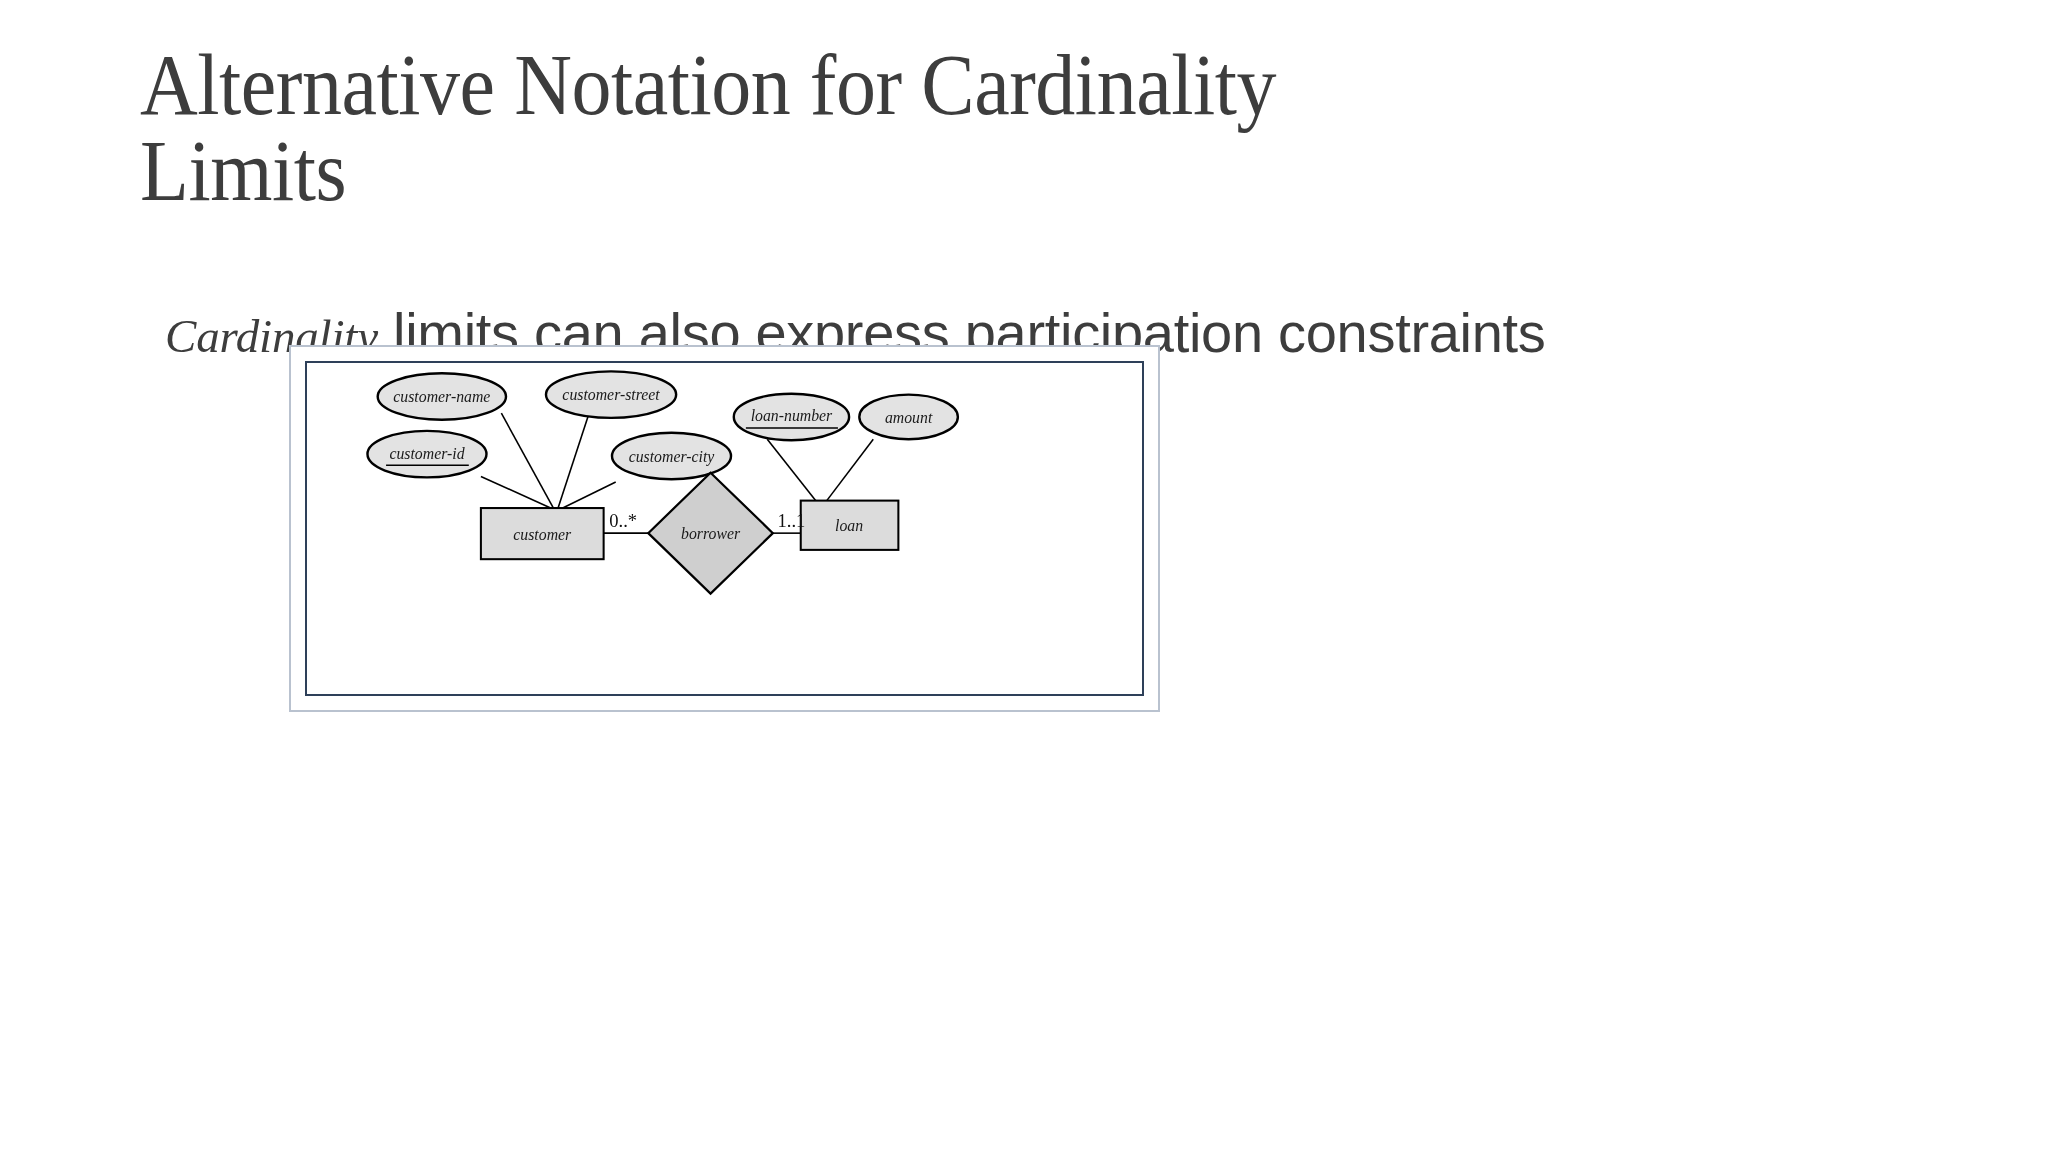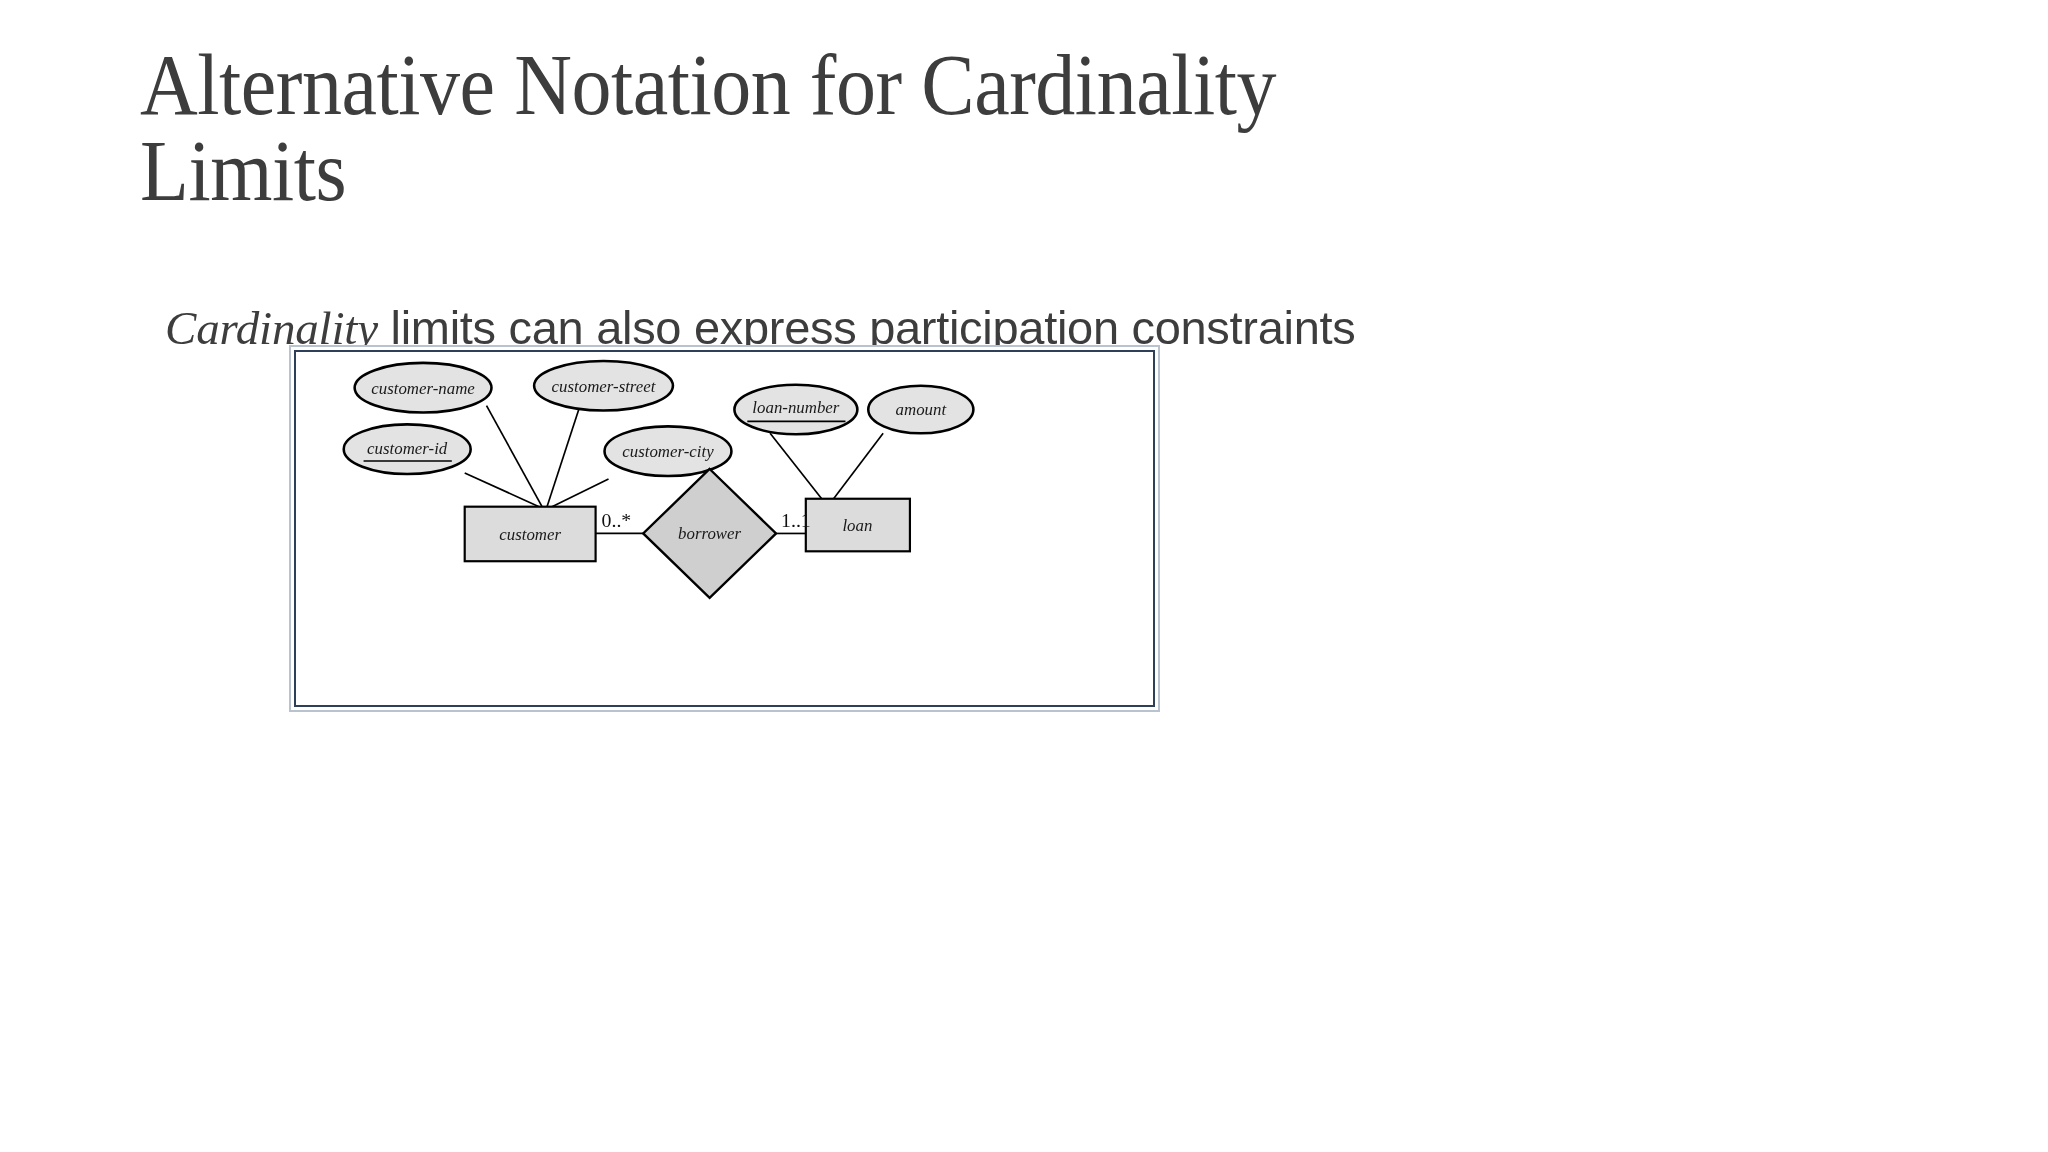--- a/index.html
+++ b/index.html
@@ -43,36 +43,36 @@
     color: #3d3d3d;
   }
   .sub-serif {
     font-family: "Liberation Serif", "DejaVu Serif", serif;
     font-size: 47px;
     letter-spacing: -0.2px;
     font-style: italic;
   }
   .sub-sans {
     font-family: "Liberation Sans", "DejaVu Sans", sans-serif;
-    font-size: 47px;
+    font-size: 56px;
     letter-spacing: -0.3px;
     text-align: center;
   }
 
   
   #diagram-frame {
     position: absolute;
     left: 289px;
     top: 345px;
     width: 871px;
     height: 367px;
     background: #ffffff;
     border: 2px solid #b9c2cf;
     box-sizing: border-box;
-    padding: 3px;
+    padding: 14px;
   }
   #diagram-inner {
     width: 100%;
     height: 100%;
     border: 2px solid #2e4059;
     box-sizing: border-box;
     background: #ffffff;
     position: relative;
   }
   #er-svg {

